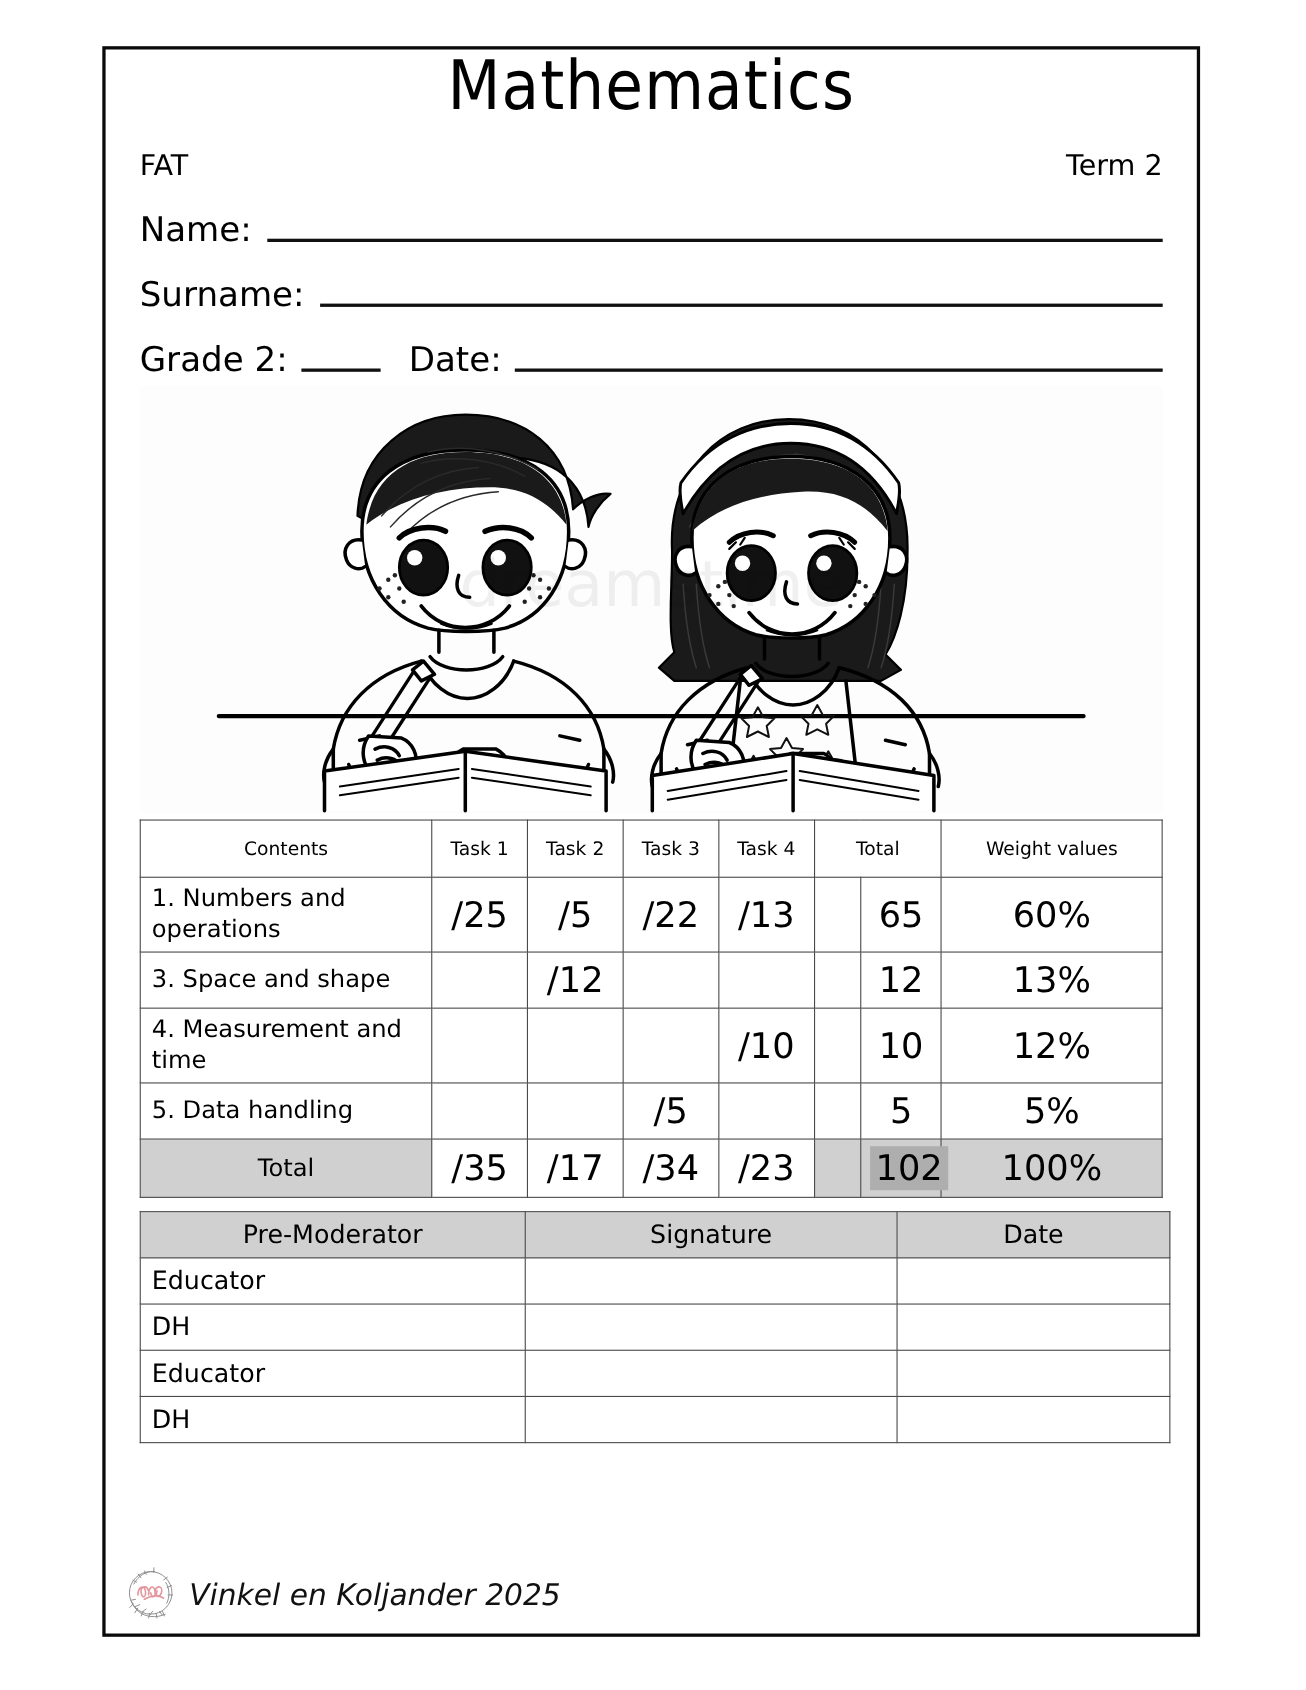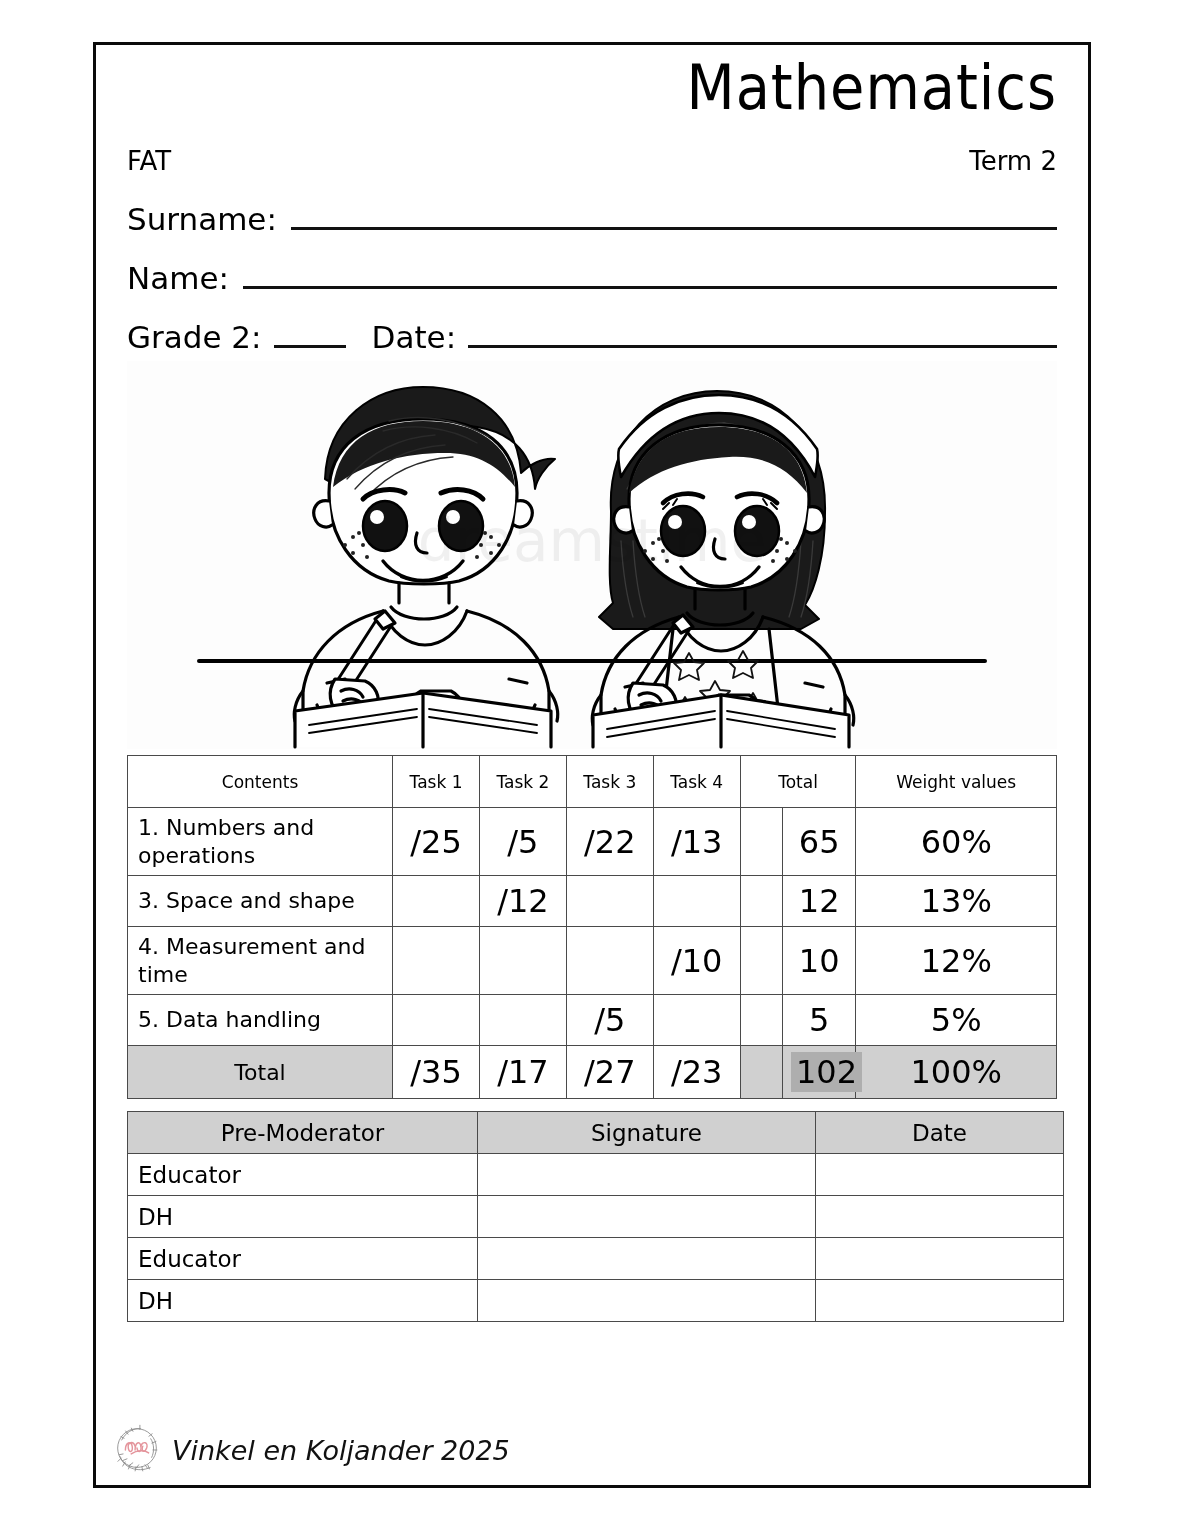--- a/index.html
+++ b/index.html
@@ -25,27 +25,26 @@
   }
 
   .inner {
     position: absolute;
     left: 0; top: 0; right: 0; bottom: 0;
     padding: 0 31px;
   }
 
   
   .doc-title {
-    text-align: right;
+    text-align: center;
     font-size: 62px;
     line-height: 1.05;
     font-weight: 400;
     letter-spacing: 1px;
     color: #000;
-    margin-top: 10px;
     font-family: "DejaVu Sans", sans-serif;
     font-stretch: condensed;
   }
 
   
   .meta-row {
     display: flex;
     justify-content: space-between;
     align-items: baseline;
     margin-top: 26px;
@@ -163,26 +162,26 @@
   <div class="inner">
 
     <div class="doc-title">Mathematics</div>
 
     <div class="meta-row">
       <span>FAT</span>
       <span>Term 2</span>
     </div>
 
     <div class="field-row">
-      <span class="field-label">Surname:</span>
+      <span class="field-label">Name:</span>
       <span class="rule"></span>
     </div>
 
     <div class="field-row">
-      <span class="field-label">Name:</span>
+      <span class="field-label">Surname:</span>
       <span class="rule"></span>
     </div>
 
     <div class="field-row">
       <span class="field-label">Grade 2:</span>
       <span class="rule short"></span>
       <span class="field-label">Date:</span>
       <span class="rule date"></span>
     </div>
 
@@ -421,21 +420,21 @@
           <td class="num">/5</td>
           <td class="num"></td>
           <td class="num blankcol"></td>
           <td class="num">5</td>
           <td class="num">5%</td>
         </tr>
         <tr class="row-total">
           <td class="label">Total</td>
           <td class="num tasknum">/35</td>
           <td class="num tasknum">/17</td>
-          <td class="num tasknum">/27</td>
+          <td class="num tasknum">/34</td>
           <td class="num tasknum">/23</td>
           <td class="num"></td>
           <td class="num"><span class="hl">102</span></td>
           <td class="num">100%</td>
         </tr>
       </tbody>
     </table>
 
     <table class="mod-table">
       <colgroup>

